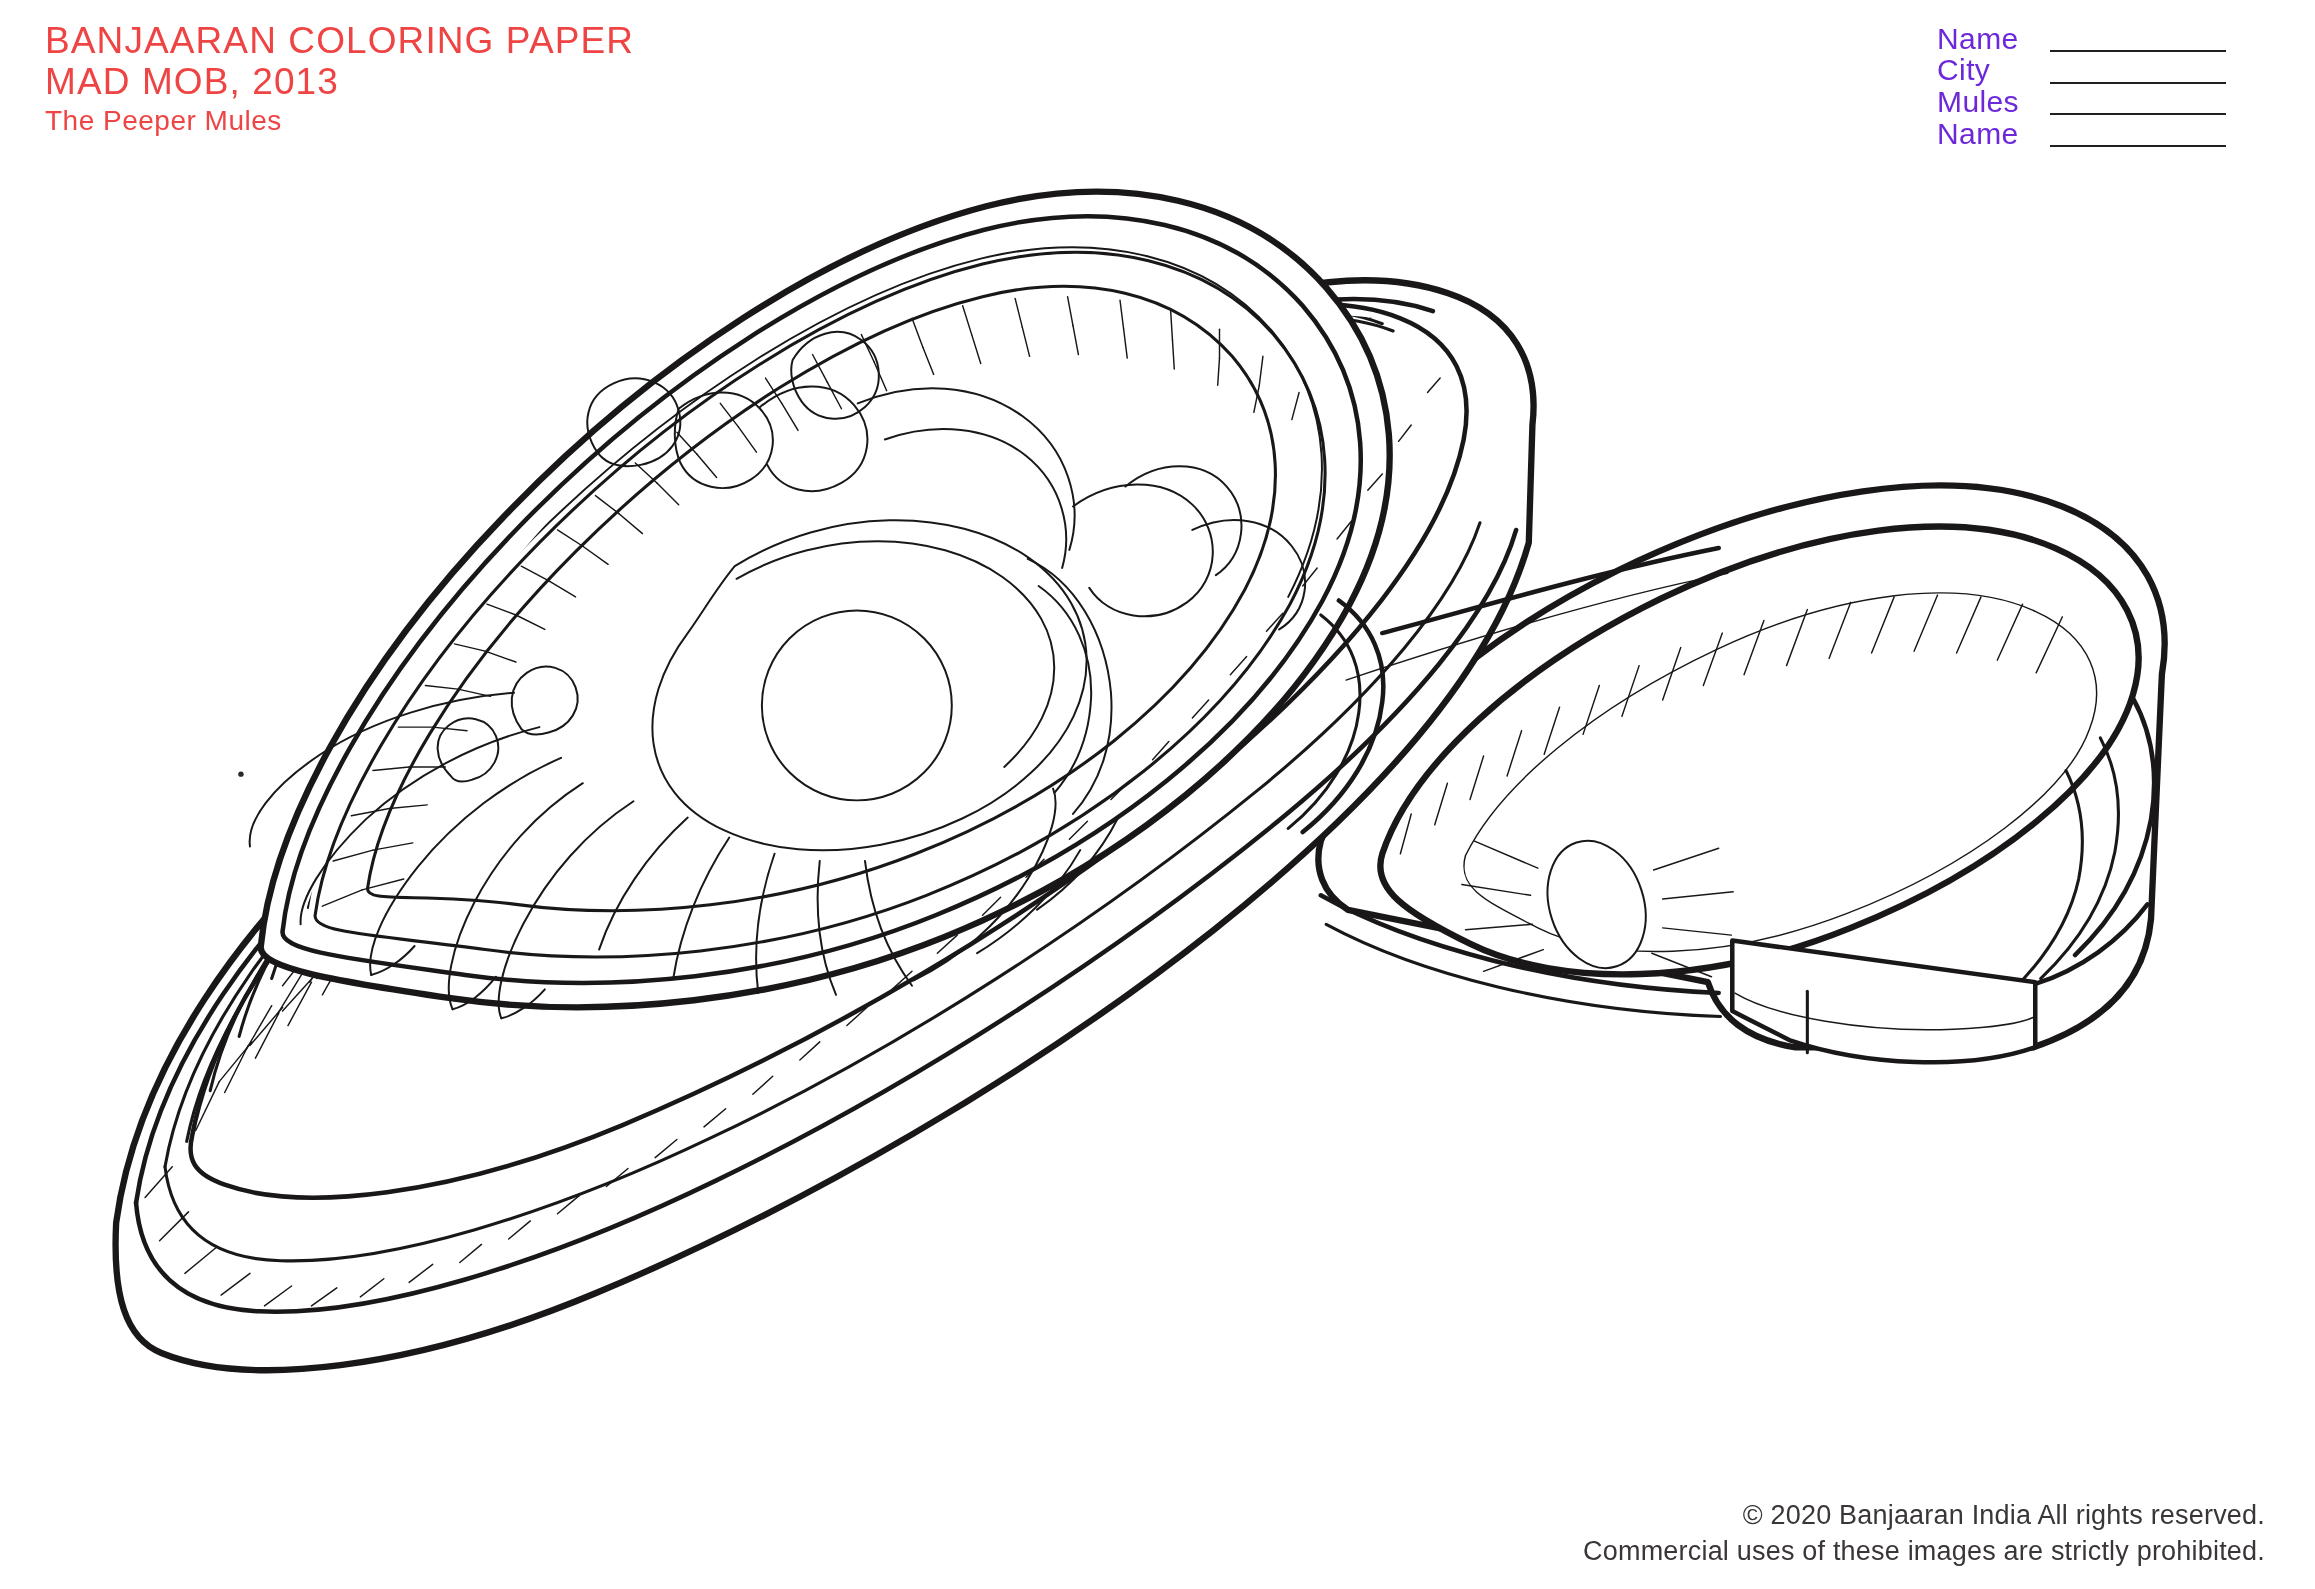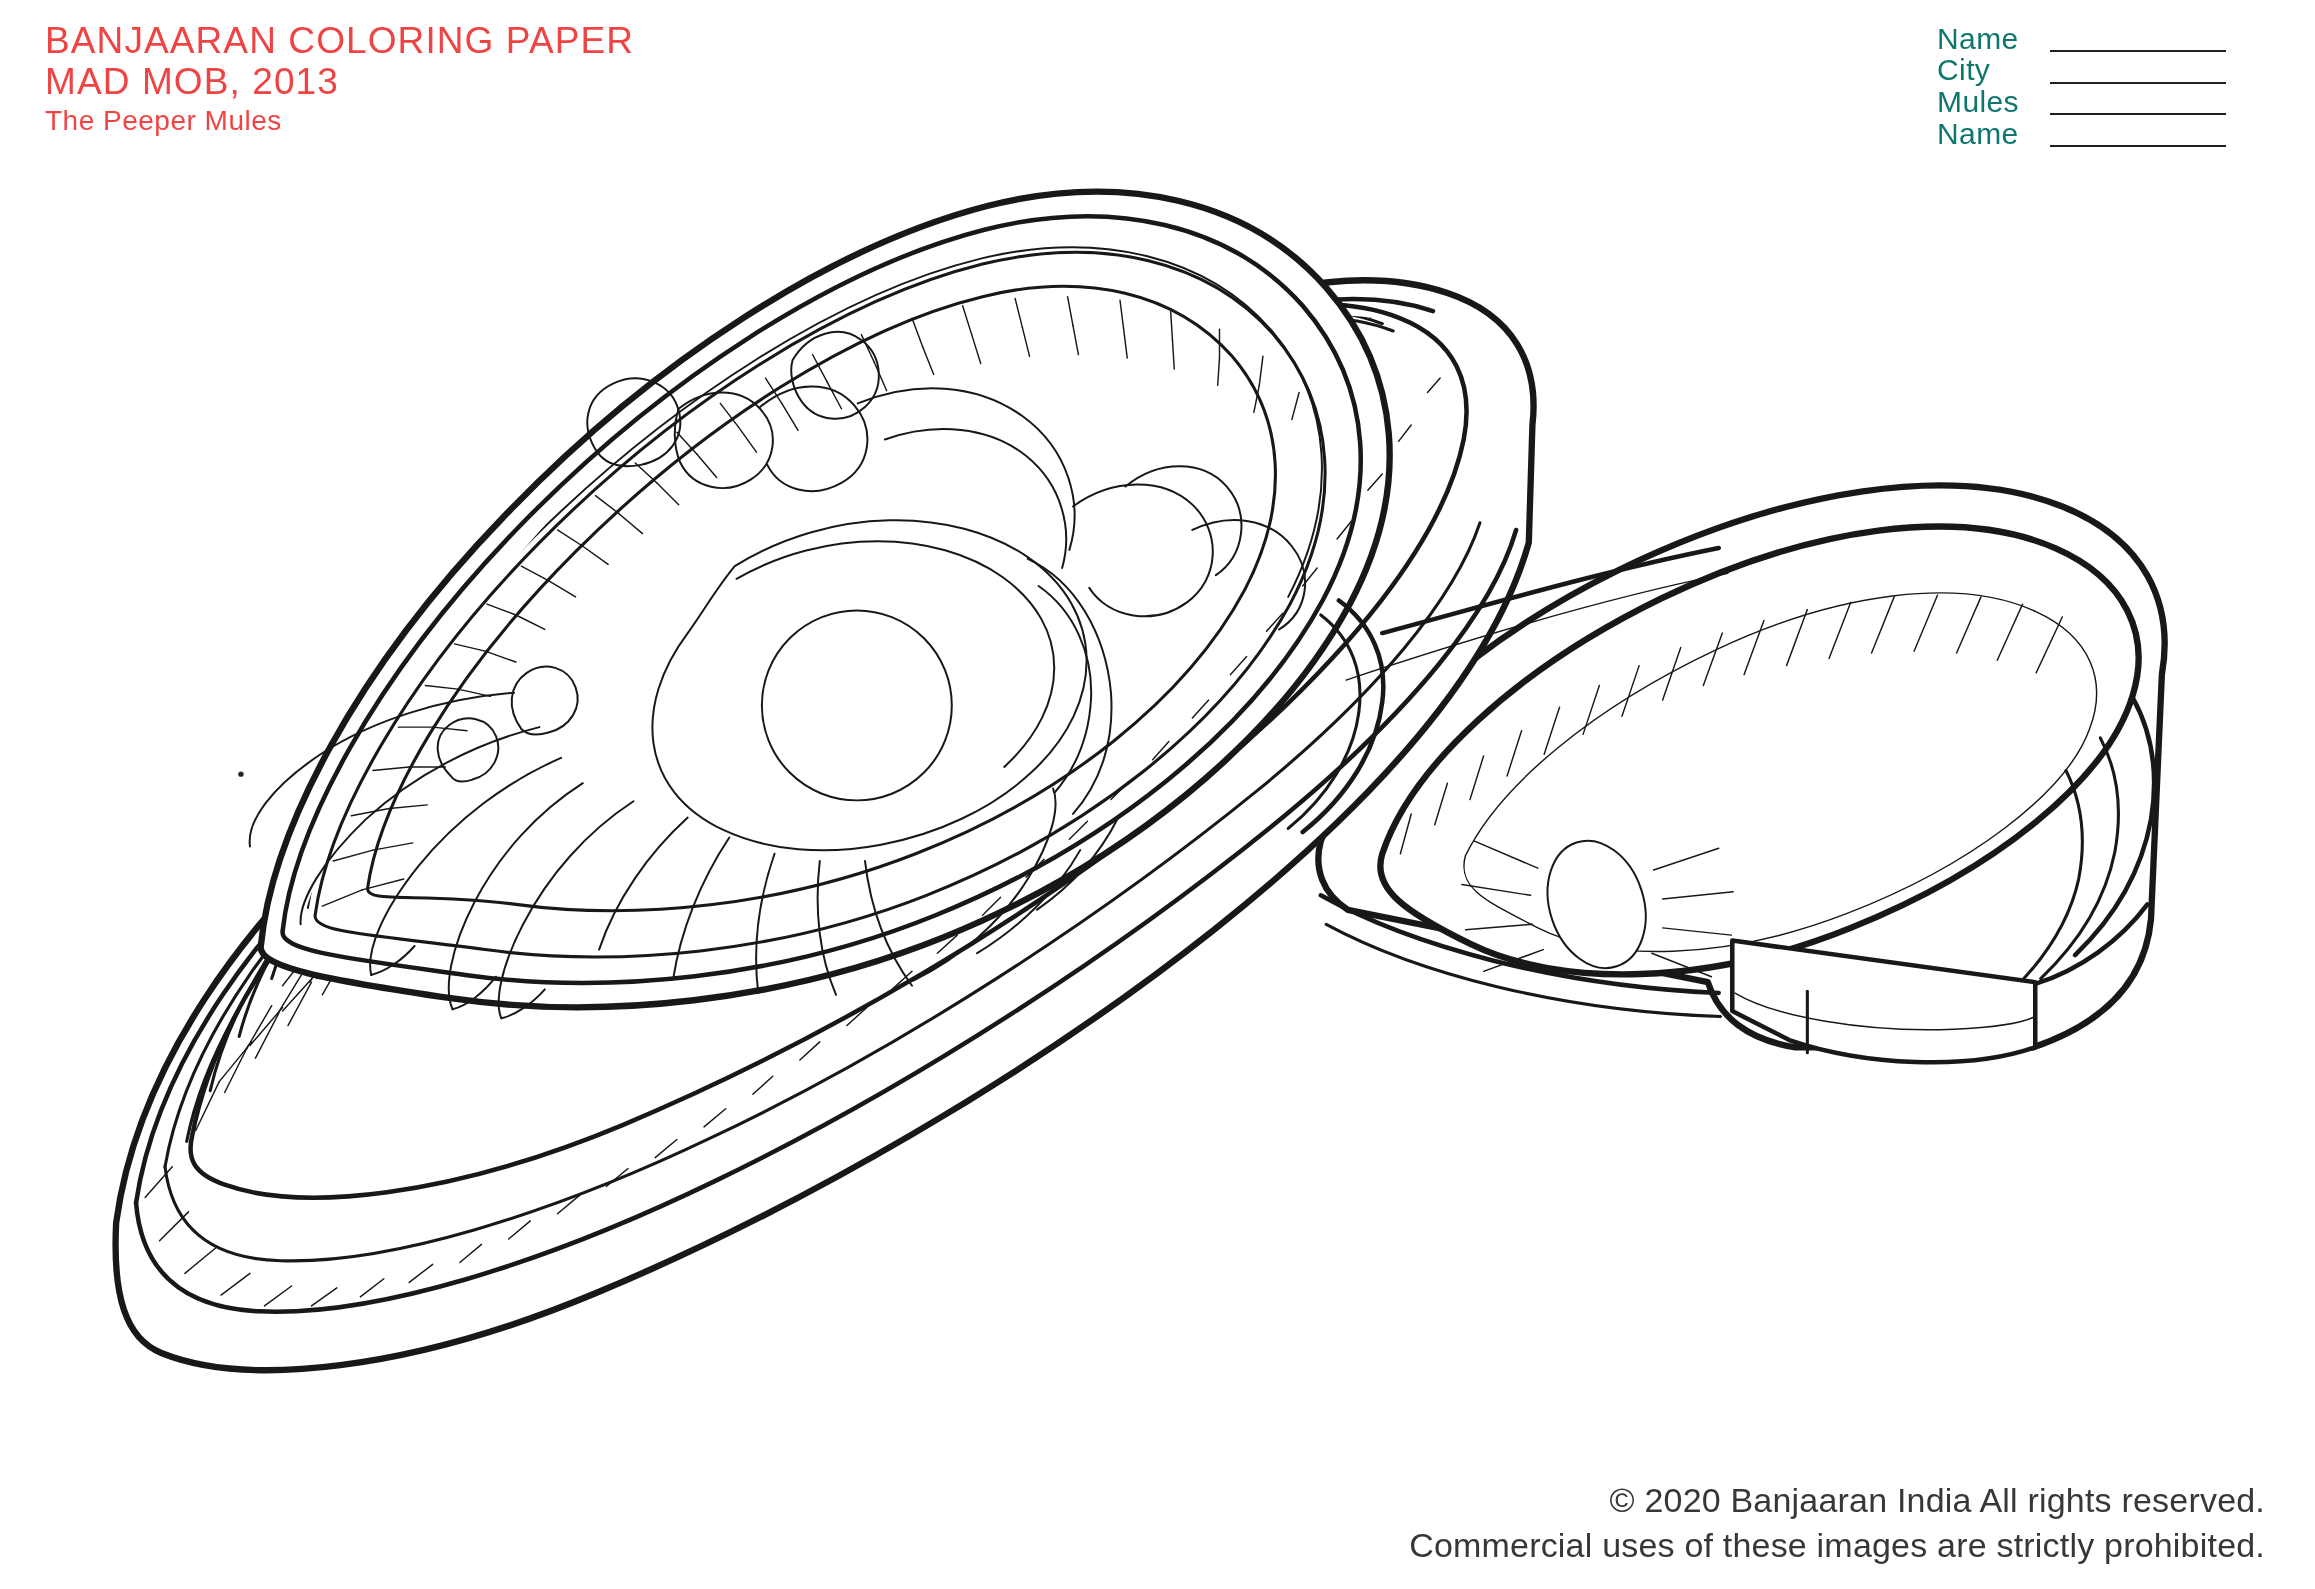--- a/index.html
+++ b/index.html
@@ -53,21 +53,21 @@
     display: flex;
     align-items: flex-end;
     height: 30px;
     margin-bottom: 1.8px;
   }
   .form-label {
     width: 100px;
     flex: 0 0 100px;
     font-size: 30px;
     font-weight: 300;
-    color: #0f766e;
+    color: #6d28d9;
     line-height: 1;
     letter-spacing: 0.4px;
   }
   .form-rule {
     flex: 1 1 auto;
     height: 0;
     border-bottom: 2.7px solid #231f20;
     margin-left: 12.7px;
     margin-bottom: 1.8px;
   }
@@ -75,21 +75,21 @@
   
   #footer-block {
     position: absolute;
     right: 51px;
     bottom: 20px;
     text-align: right;
     color: #3a3637;
     line-height: 1.34;
   }
   .footer-line {
-    font-size: 34px;
+    font-size: 27px;
     font-weight: 300;
     letter-spacing: 0.2px;
     white-space: nowrap;
   }
 
   
   #artwork-stage {
     position: absolute;
     left: 0;
     top: 0;

